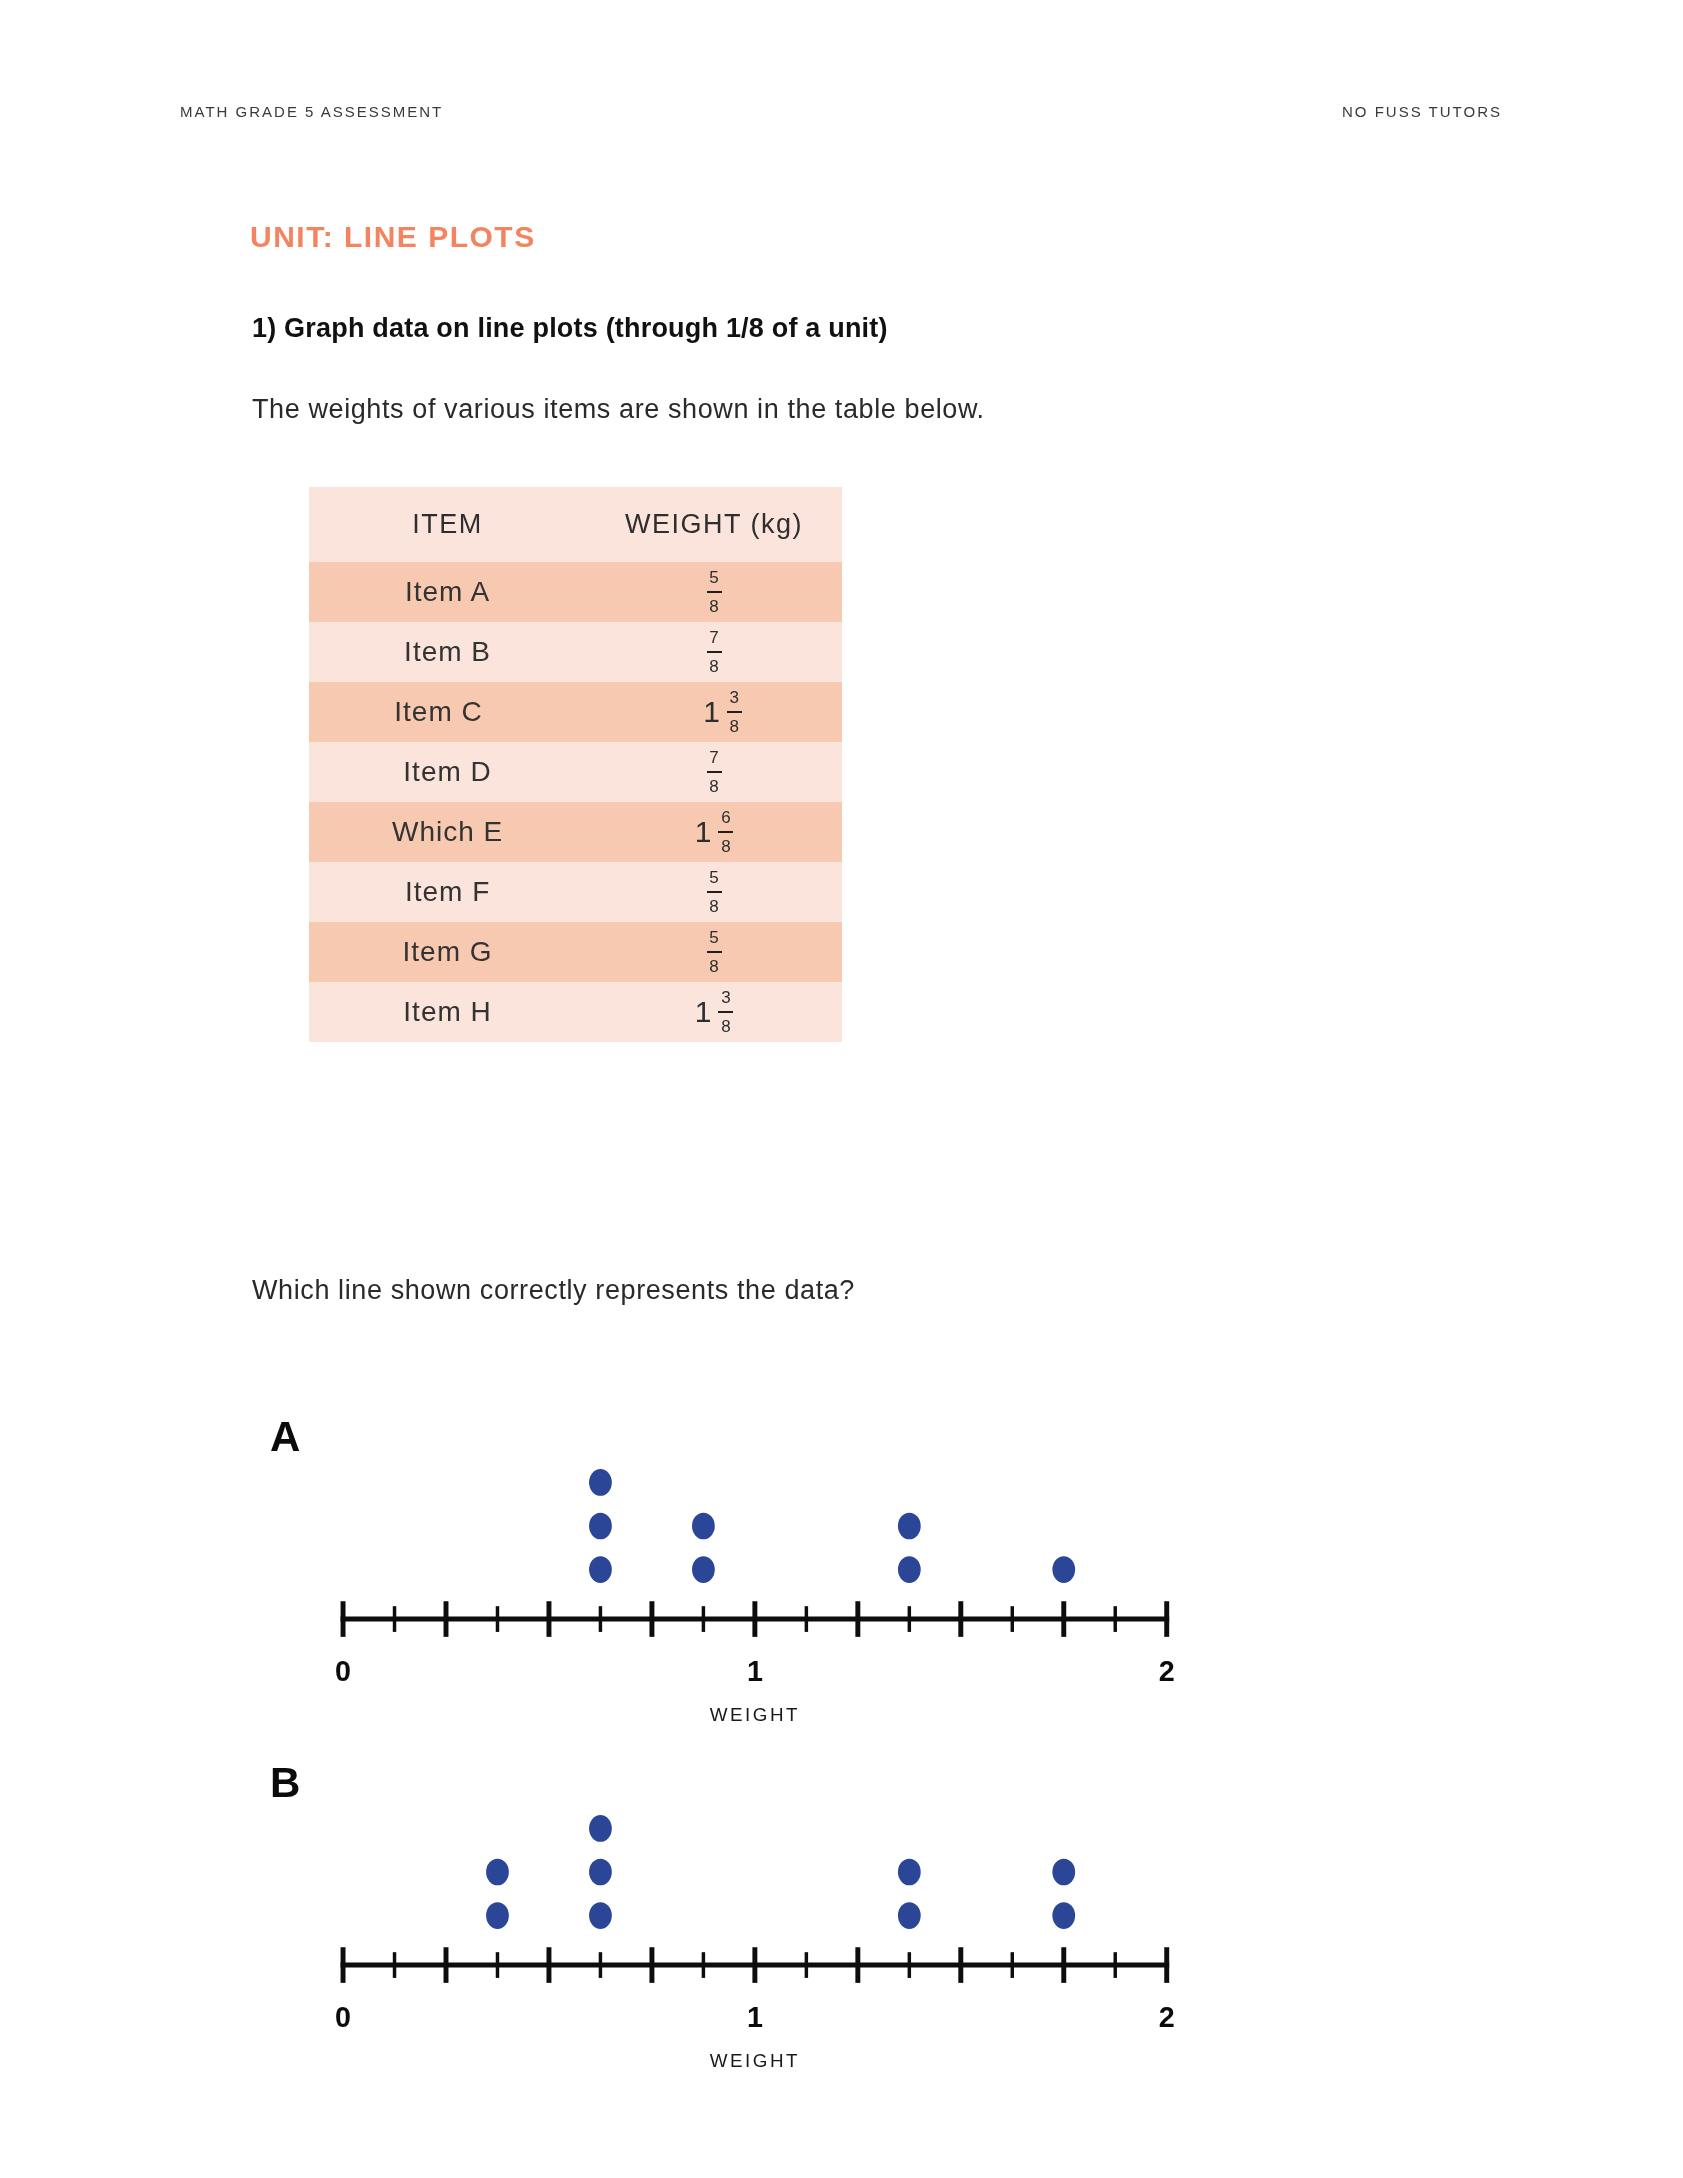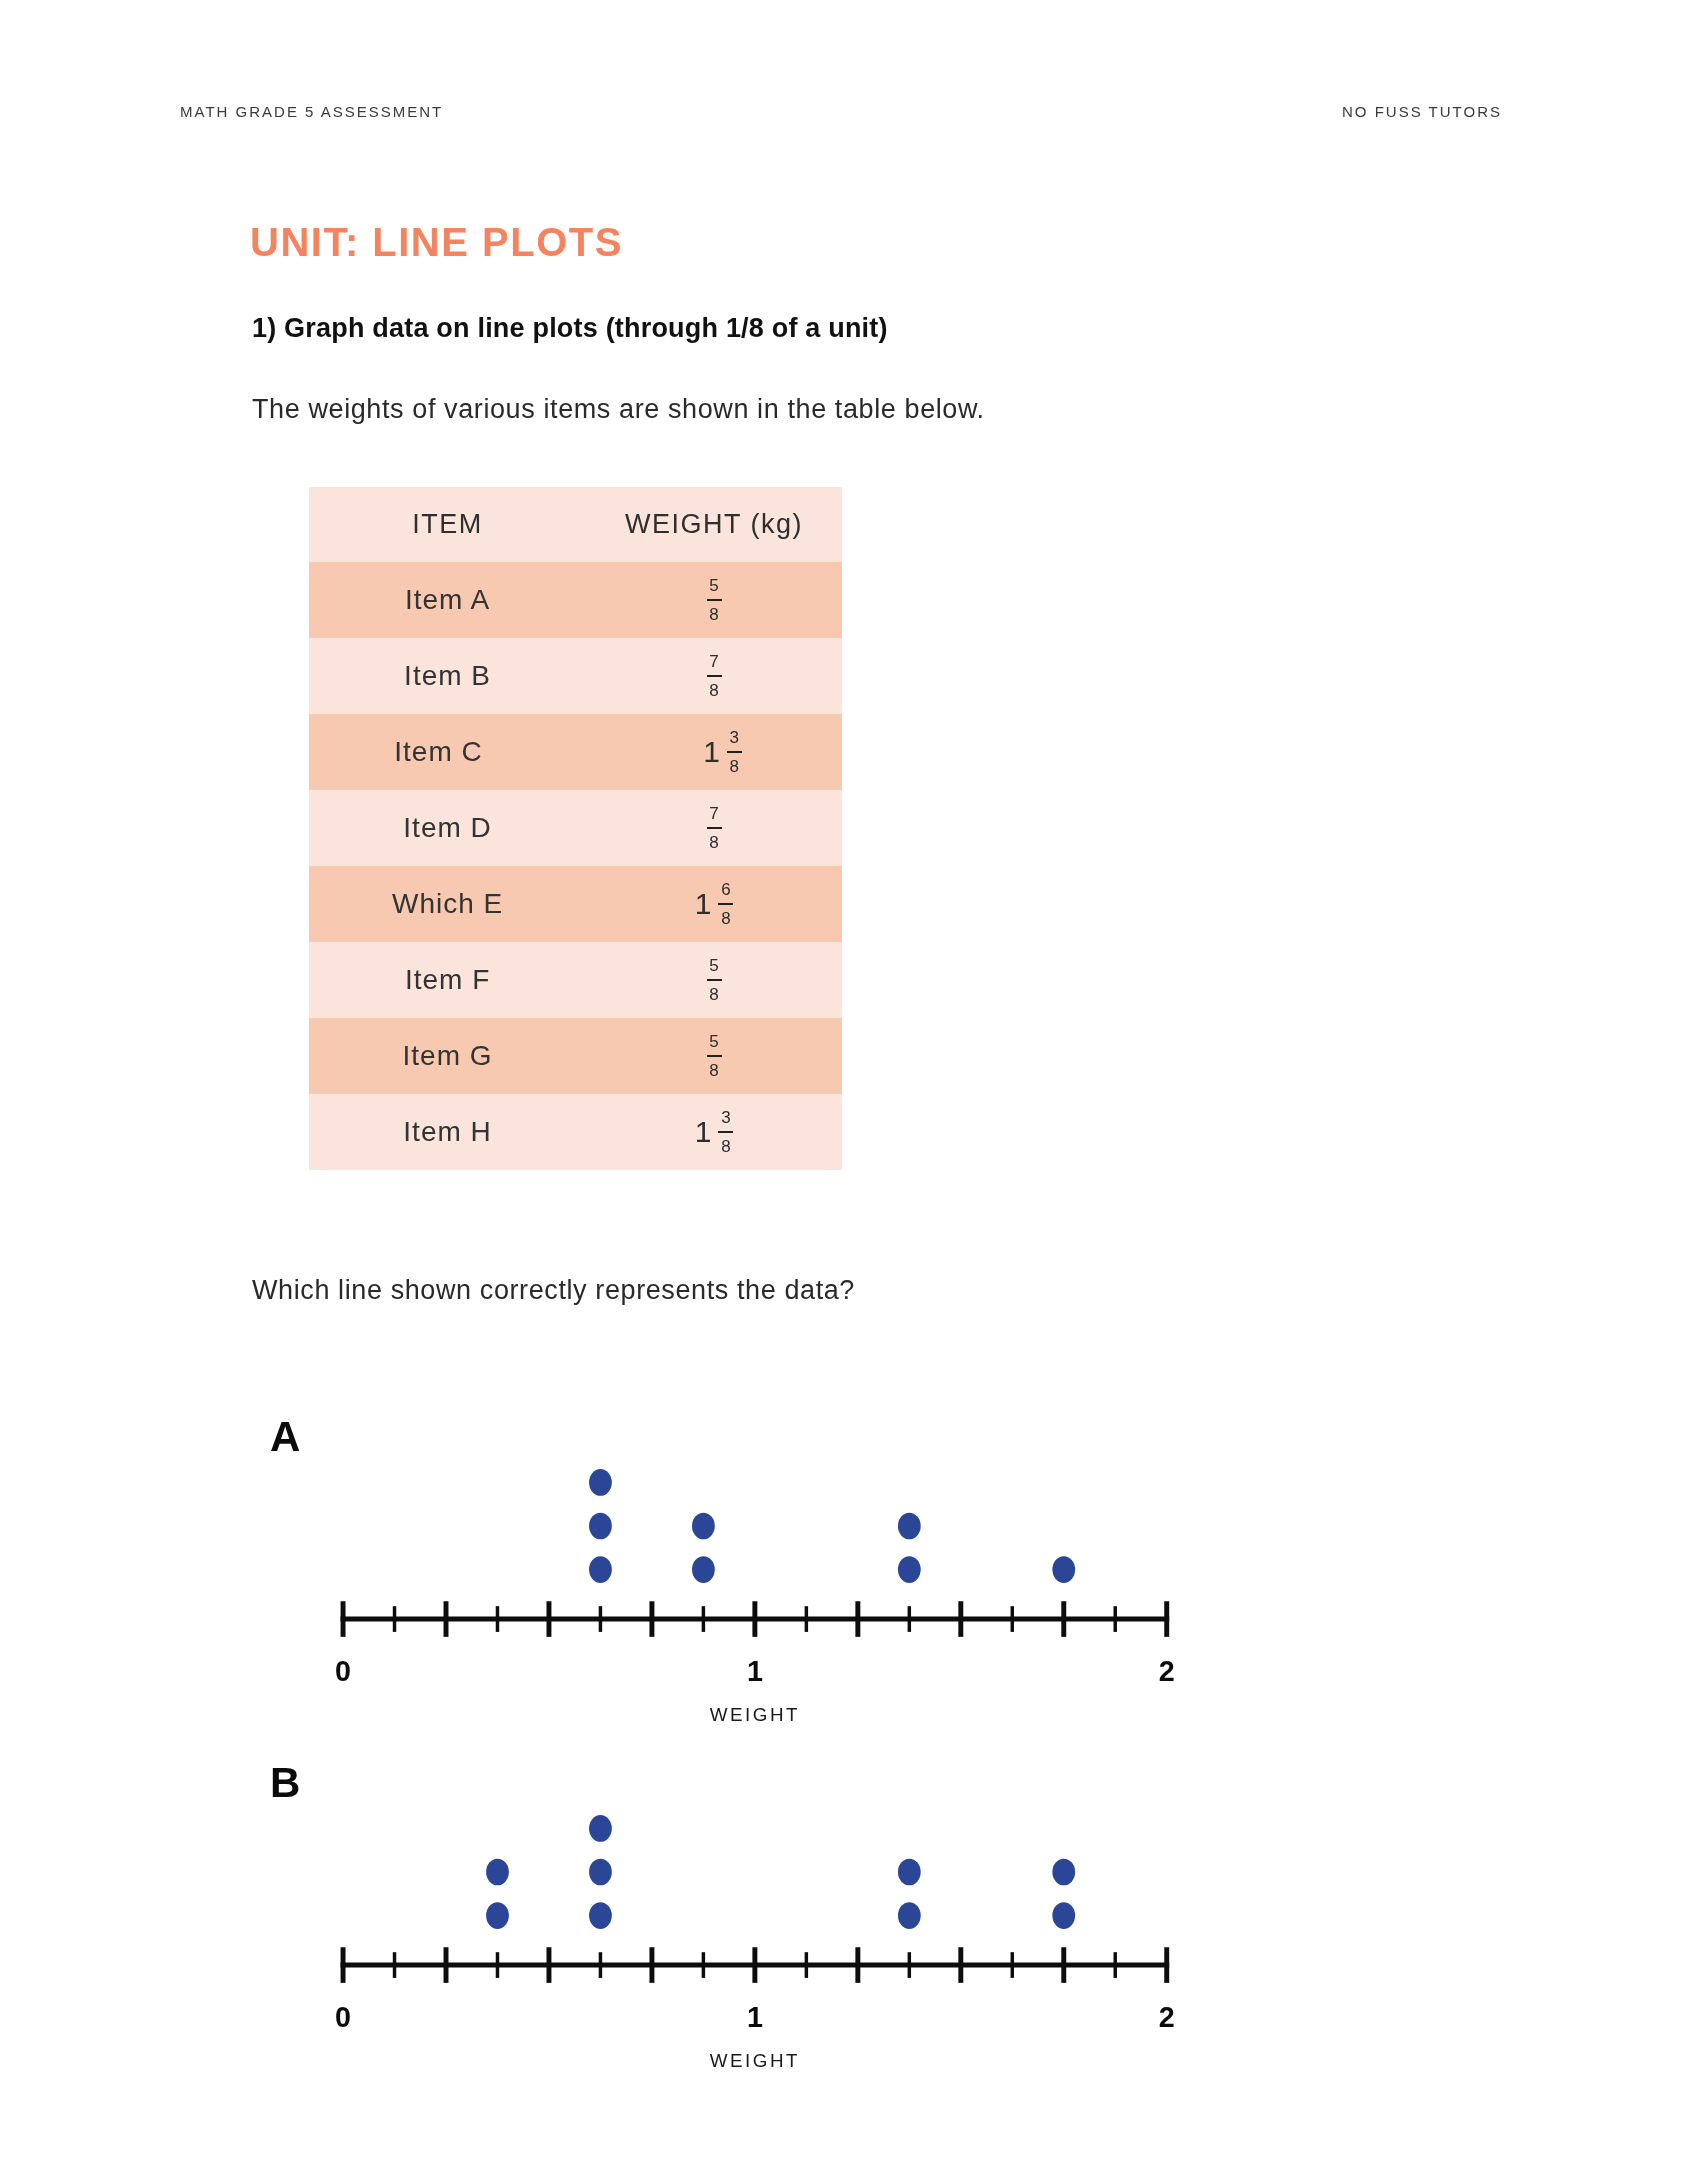--- a/index.html
+++ b/index.html
@@ -12,38 +12,38 @@
     overflow:hidden;
   }
   .runhead{
     position:absolute;top:103px;
     font-size:15px;letter-spacing:2px;color:#3a3a3a;
   }
   .runhead.left{left:180px;}
   .runhead.right{right:181px;text-align:right;}
   .doc-title{
     position:absolute;left:250px;top:220px;margin:0;
-    font-size:40px;font-weight:bold;letter-spacing:1.5px;
+    font-size:30px;font-weight:bold;letter-spacing:1.5px;
   }
   .section-heading{
     position:absolute;left:252px;top:313px;margin:0;
     font-size:27px;font-weight:bold;color:#111;letter-spacing:0.2px;
   }
   .body-text{
     position:absolute;left:252px;margin:0;
     font-size:27px;color:#2a2a2a;letter-spacing:0.6px;font-weight:normal;
   }
   .intro{top:394px;}
   .question{top:1275px;}
 
   
   .wtable{
     position:absolute;left:309px;top:487px;width:533px;
   }
-  .trow{display:flex;align-items:center;height:76px;}
+  .trow{display:flex;align-items:center;height:60px;}
   .trow.head{height:75px;font-weight:normal;}
   .tcell{display:flex;align-items:center;justify-content:center;}
   .tcell.c1{width:52%;}
   .tcell.c2{width:48%;}
   .head .tcell{font-size:27px;letter-spacing:1.5px;color:#2e2e2e;}
   .trow .item-label{font-size:28px;letter-spacing:1px;color:#333;}
   
   .mixed{display:flex;align-items:center;}
   .whole{font-size:30px;color:#2e2e2e;margin-right:7px;}
   .frac{display:flex;flex-direction:column;align-items:center;line-height:1;}

